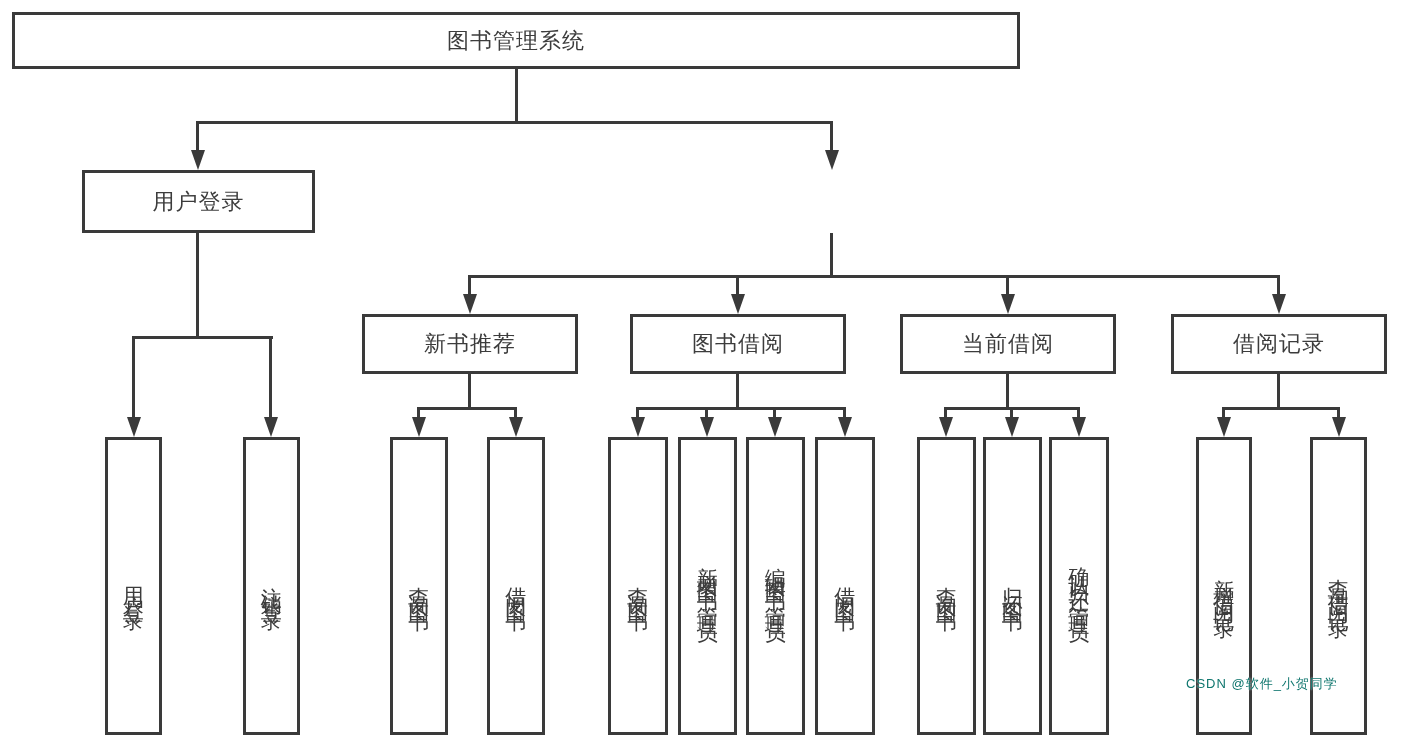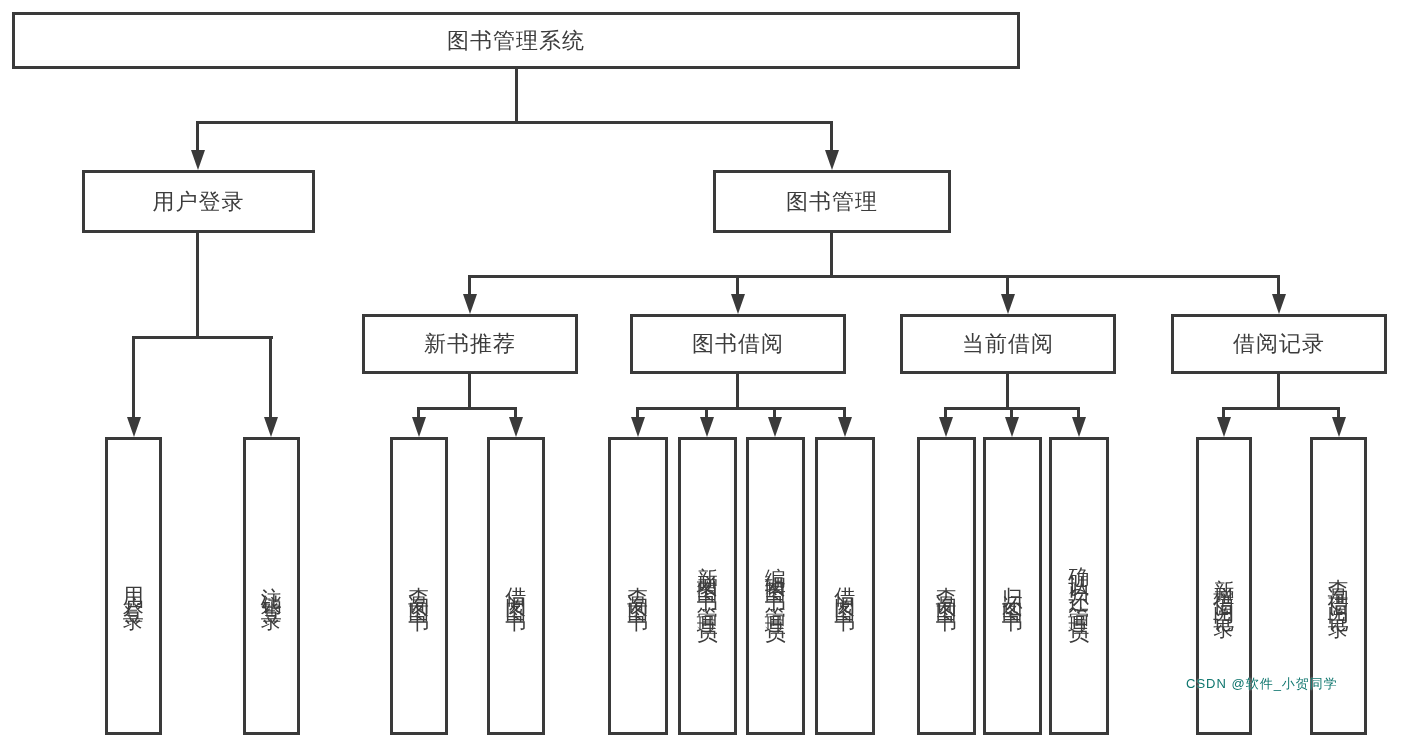--- a/index.html
+++ b/index.html
@@ -42,23 +42,20 @@
 <body>
 
 <div id="canvas">
 
   <div class="box" style="left:12px; top:12px; width:1008px; height:57px;">
     <span>图书管理系统</span>
   </div>
 
   <div class="box" style="left:82px; top:170px; width:233px; height:63px;">
     <span>用户登录</span>
-  </div>
-  <div class="box" style="left:713px; top:170px; width:238px; height:63px;">
-    <span>图书管理</span>
   </div>
 
   <div class="box" style="left:630px; top:314px; width:216px; height:60px;">
     <span>图书借阅</span>
   </div>
   <div class="box" style="left:362px; top:314px; width:216px; height:60px;">
     <span>新书推荐</span>
   </div>
   <div class="box" style="left:900px; top:314px; width:216px; height:60px;">
     <span>当前借阅</span>

